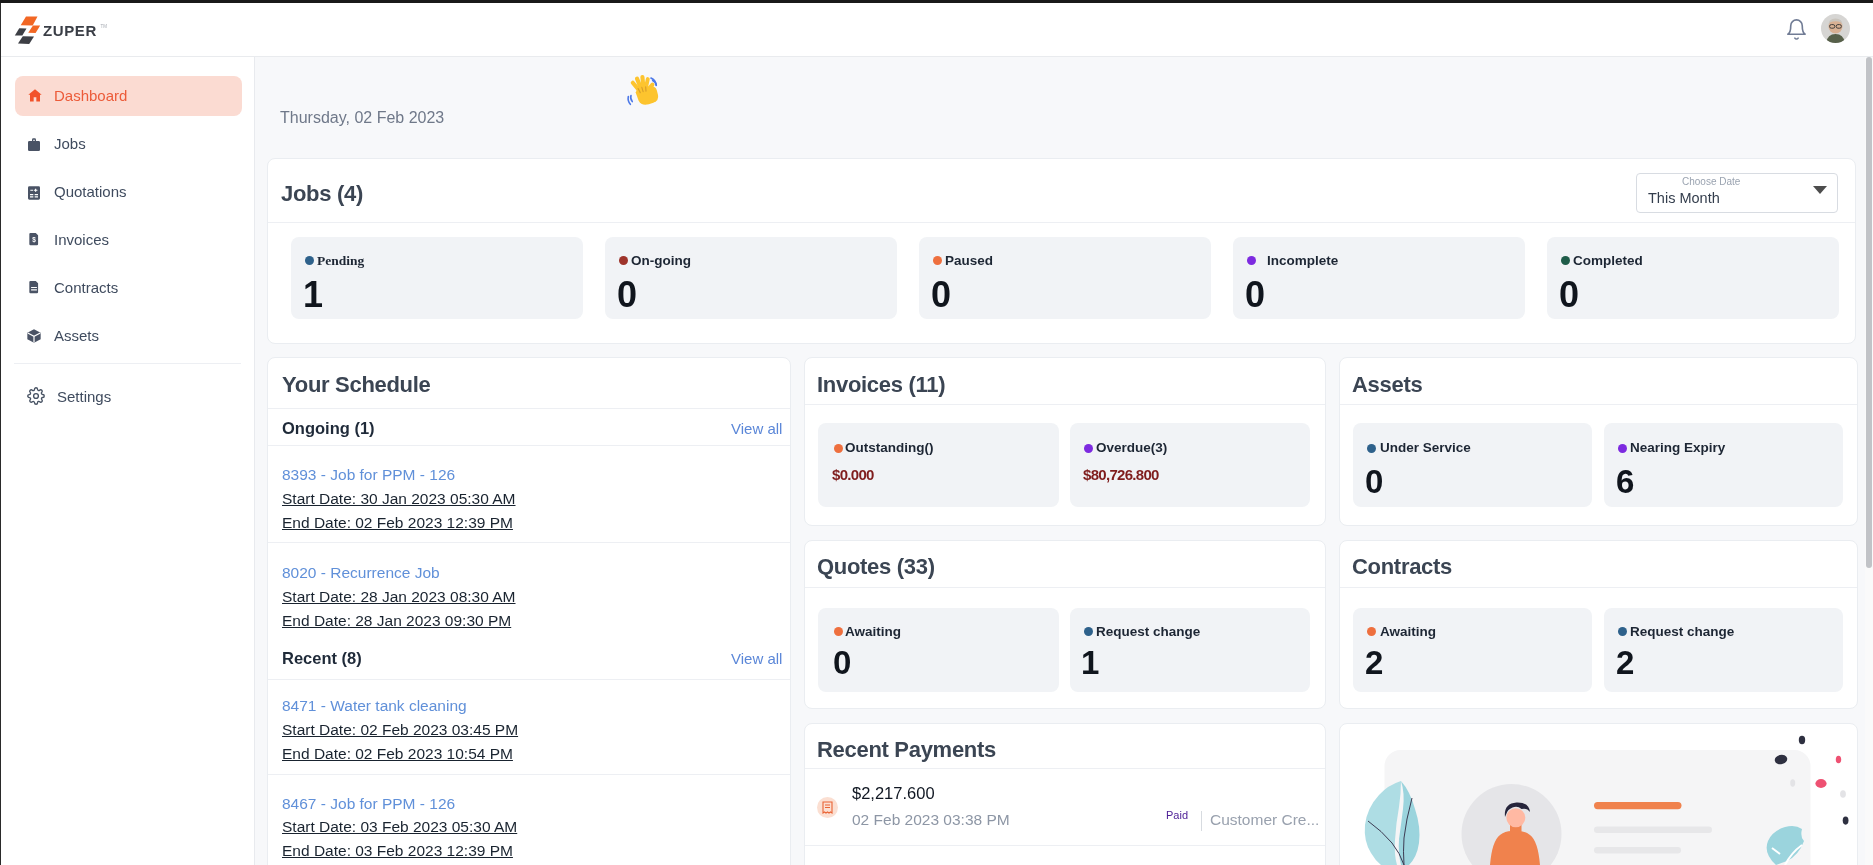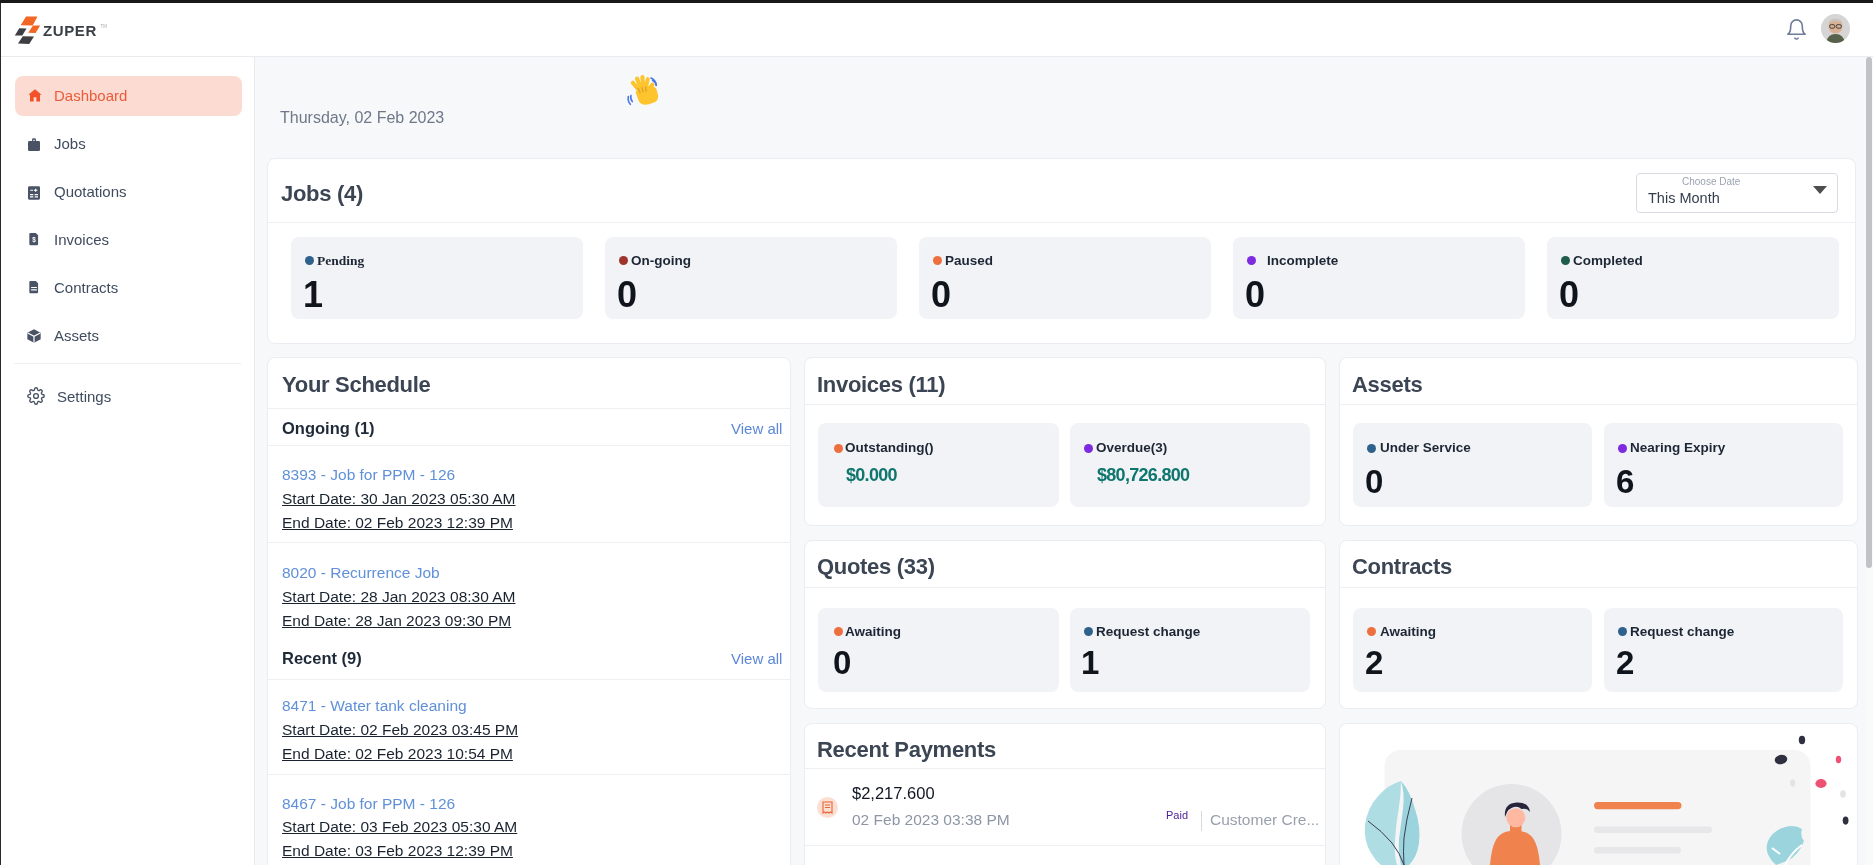--- a/index.html
+++ b/index.html
@@ -11,21 +11,21 @@
 #header { left:0; top:3px; width:1873px; height:54px; background:#fff; border-bottom:1px solid #e9ebee; }
 #sidebar { left:0; top:57px; width:255px; height:808px; background:#fff; border-right:1px solid #e8eaee; }
 #main { left:255px; top:57px; width:1610px; height:808px; background:#f7f8fa; }
 .card { position:absolute; background:#fff; border:1px solid #eaedf1; border-radius:8px; }
 .cardtitle { position:absolute; font-size:22px; font-weight:700; color:#3b4553; letter-spacing:-0.3px; }
 .divider { position:absolute; height:1px; background:#edeff3; }
 .tile { position:absolute; background:#f1f3f6; border-radius:8px; }
 .dot { position:absolute; border-radius:50%; }
 .tlabel { position:absolute; font-size:13.5px; font-weight:700; color:#1d2634; line-height:17px; }
 .tnum { position:absolute; font-size:33px; font-weight:700; color:#10151d; line-height:36px; }
-.tval { position:absolute; font-size:18px; font-weight:700; color:#0f766e; line-height:26px; letter-spacing:-0.7px;margin-left:14px; }
+.tval { position:absolute; font-size:15px; font-weight:700; color:#7f1d1d; line-height:26px; letter-spacing:-0.7px; }
 .schedline { position:absolute; left:282px; font-size:15.5px; line-height:19px; }
 .joblink { color:#6090d9; }
 .jobdate { color:#19232f;text-decoration:underline; }
 .sechead { position:absolute; left:282px; font-size:16.5px; font-weight:700; color:#1f2a39; }
 .viewall { position:absolute; font-size:15px; color:#5b87d8; }
 </style>
 </head>
 <body>
 <div id="stage">
   <div class="abs" id="header"></div>
@@ -170,21 +170,21 @@
   <div class="sechead" style="top:419px;">Ongoing (1)</div>
   <div class="viewall" style="left:731px;top:420px;">View all</div>
   <div class="divider" style="left:268px;top:445px;width:522px;"></div>
   <div class="schedline joblink" style="top:465px;">8393 - Job for PPM - 126</div>
   <div class="schedline jobdate" style="top:489px;">Start Date: 30 Jan 2023 05:30 AM</div>
   <div class="schedline jobdate" style="top:513px;">End Date: 02 Feb 2023 12:39 PM</div>
   <div class="divider" style="left:268px;top:542px;width:522px;"></div>
   <div class="schedline joblink" style="top:563px;">8020 - Recurrence Job</div>
   <div class="schedline jobdate" style="top:587px;">Start Date: 28 Jan 2023 08:30 AM</div>
   <div class="schedline jobdate" style="top:611px;">End Date: 28 Jan 2023 09:30 PM</div>
-  <div class="sechead" style="top:649px;">Recent (9)</div>
+  <div class="sechead" style="top:649px;">Recent (8)</div>
   <div class="viewall" style="left:731px;top:650px;">View all</div>
   <div class="divider" style="left:268px;top:679px;width:522px;"></div>
   <div class="schedline joblink" style="top:696px;">8471 - Water tank cleaning</div>
   <div class="schedline jobdate" style="top:720px;">Start Date: 02 Feb 2023 03:45 PM</div>
   <div class="schedline jobdate" style="top:744px;">End Date: 02 Feb 2023 10:54 PM</div>
   <div class="divider" style="left:268px;top:774px;width:522px;"></div>
   <div class="schedline joblink" style="top:794px;">8467 - Job for PPM - 126</div>
   <div class="schedline jobdate" style="top:817px;">Start Date: 03 Feb 2023 05:30 AM</div>
   <div class="schedline jobdate" style="top:841px;">End Date: 03 Feb 2023 12:39 PM</div>
 

